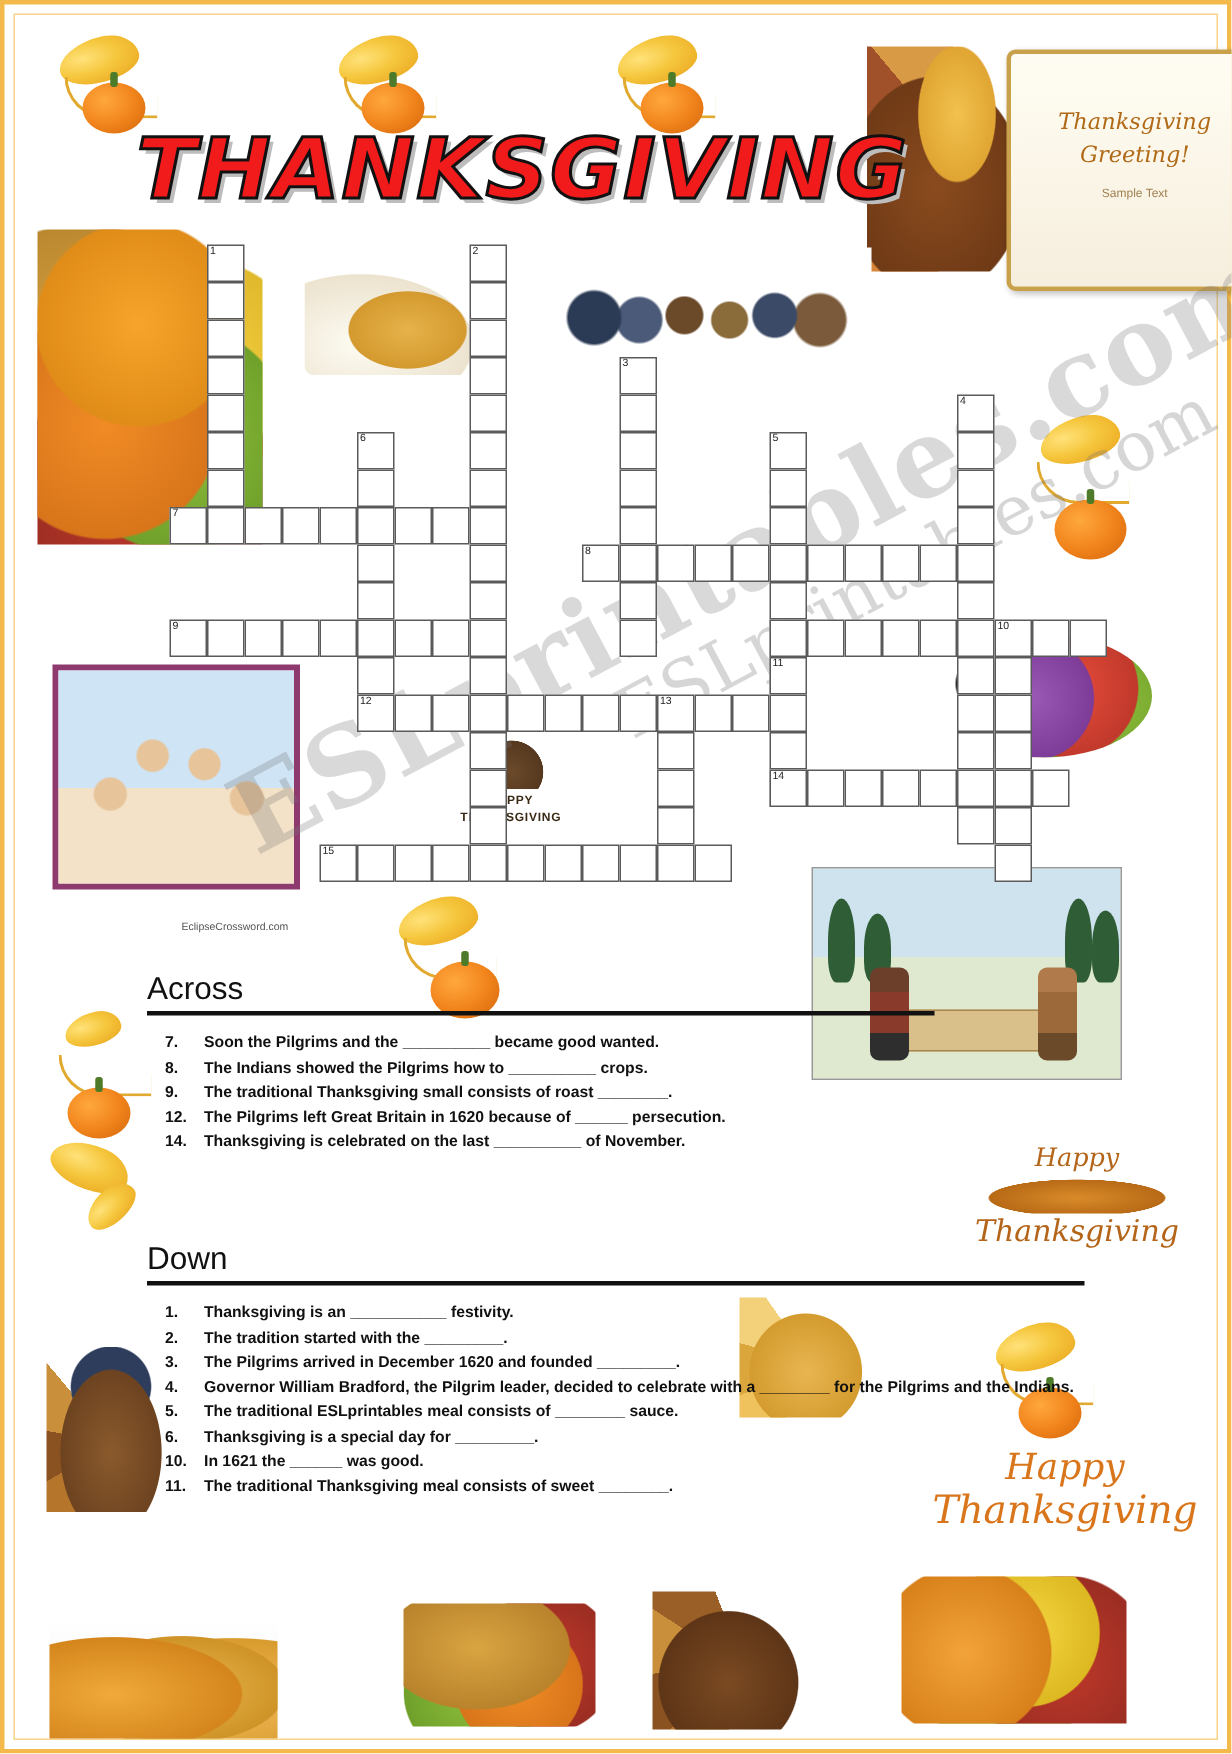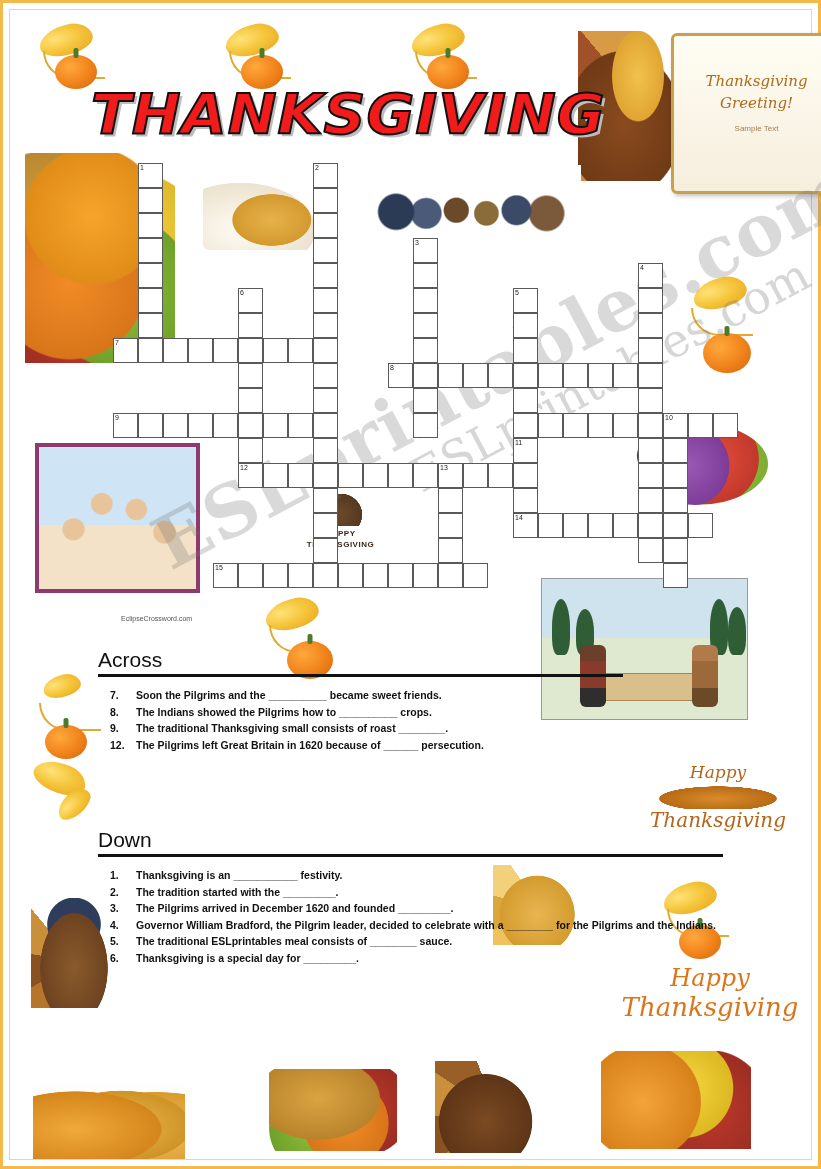--- a/index.html
+++ b/index.html
@@ -634,33 +634,37 @@
       <div class="cell" style="left: 350px; top: 400px;"></div>
     </div>
   <div class="eclipse-credit">EclipseCrossword.com</div>
 
   <div class="section" style="left:95px;top:645px;width:525px;">
     <h2>Across</h2>
     <div class="rule"></div>
     <div id="across-list" style="margin-top:10px;margin-left:12px;">
         <div class="clue">
           <span class="n">7.</span>
-          <span class="t">Soon the Pilgrims and the __________ became sweet friends.</span>
+          <span class="t">Soon the Pilgrims and the __________ became good wanted.</span>
         </div>
         <div class="clue">
           <span class="n">8.</span>
           <span class="t">The Indians showed the Pilgrims how to __________ crops.</span>
         </div>
         <div class="clue">
           <span class="n">9.</span>
           <span class="t">The traditional Thanksgiving small consists of roast ________.</span>
         </div>
         <div class="clue">
           <span class="n">12.</span>
           <span class="t">The Pilgrims left Great Britain in 1620 because of ______ persecution.</span>
+        </div>
+        <div class="clue">
+          <span class="n">14.</span>
+          <span class="t">Thanksgiving is celebrated on the last __________ of November.</span>
         </div>
       </div>
   </div>
 
   <div class="section" style="left:95px;top:825px;width:625px;">
     <h2>Down</h2>
     <div class="rule"></div>
     <div id="down-list" style="margin-top:10px;margin-left:12px;">
         <div class="clue">
           <span class="n">1.</span>
@@ -679,15 +683,23 @@
           <span class="t">Governor William Bradford, the Pilgrim leader, decided to celebrate with a ________ for the Pilgrims and the Indians.</span>
         </div>
         <div class="clue">
           <span class="n">5.</span>
           <span class="t">The traditional ESLprintables meal consists of ________ sauce.</span>
         </div>
         <div class="clue">
           <span class="n">6.</span>
           <span class="t">Thanksgiving is a special day for _________.</span>
         </div>
+        <div class="clue">
+          <span class="n">10.</span>
+          <span class="t">In 1621 the ______ was good.</span>
+        </div>
+        <div class="clue">
+          <span class="n">11.</span>
+          <span class="t">The traditional Thanksgiving meal consists of sweet ________.</span>
+        </div>
       </div>
   </div>
 </div>
 
 </body></html>

